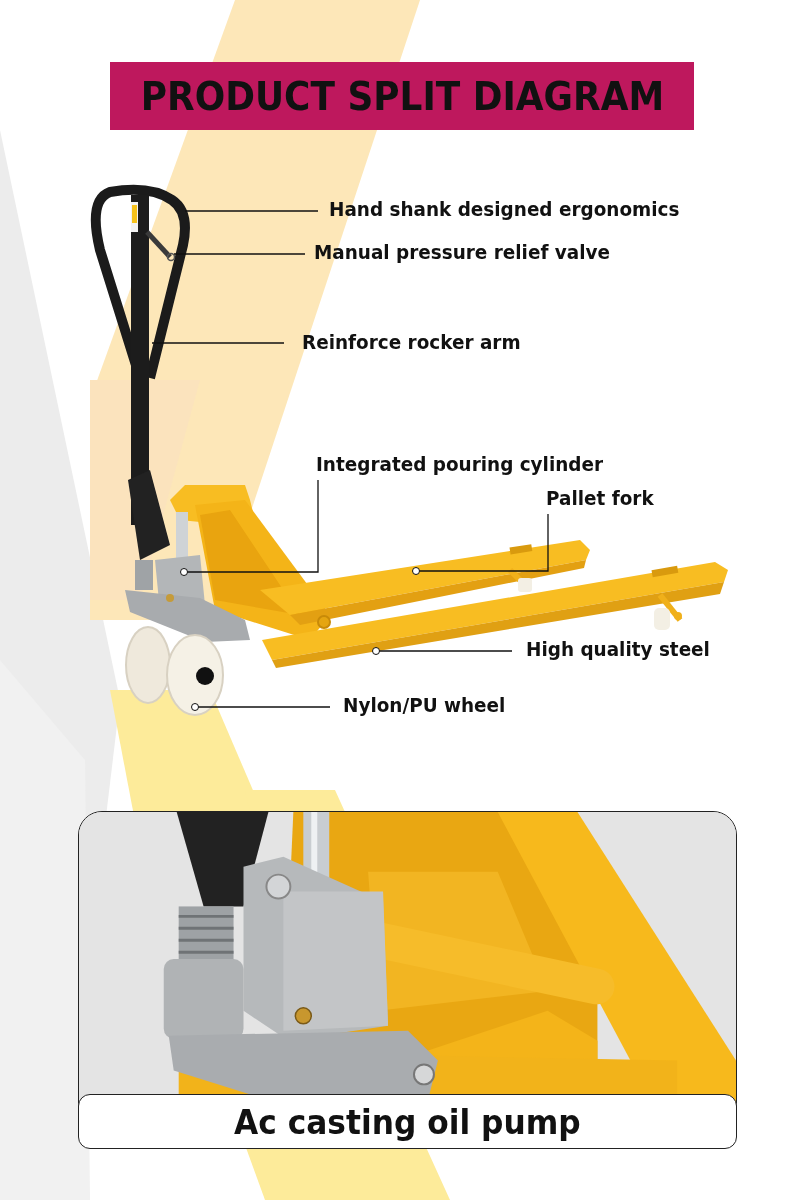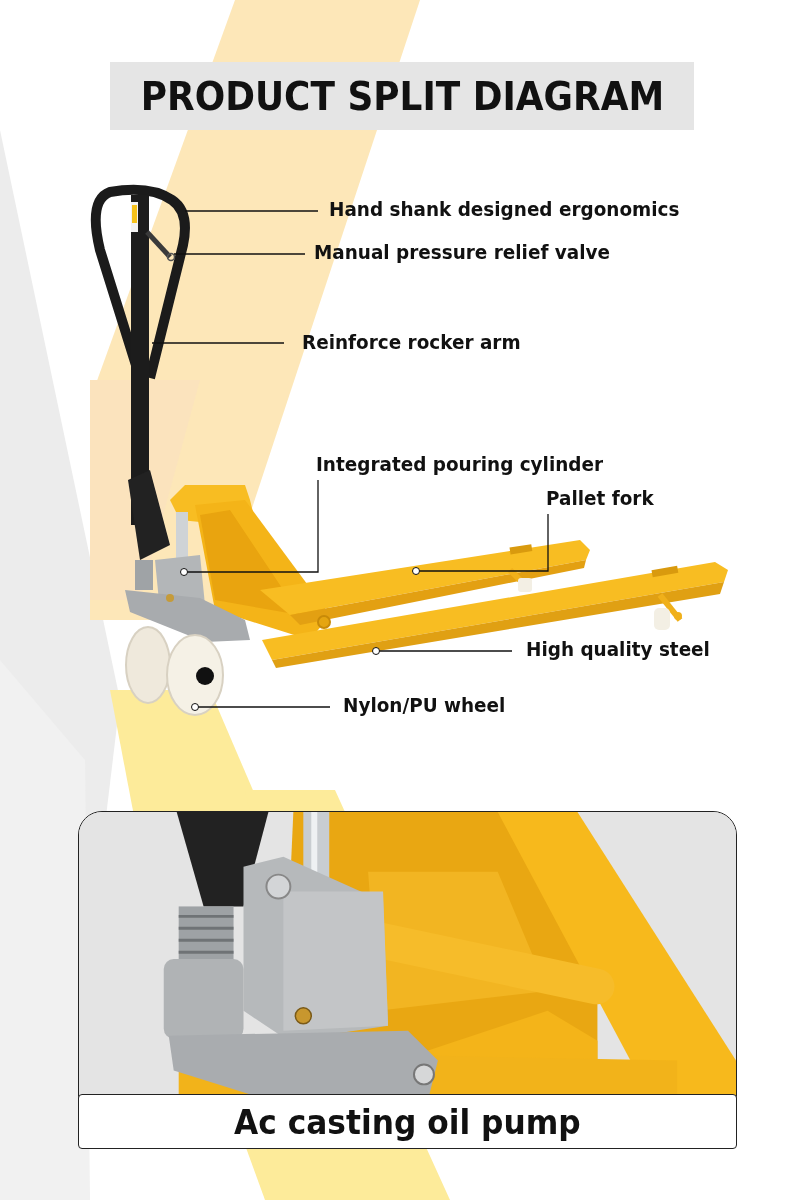--- a/index.html
+++ b/index.html
@@ -3,21 +3,21 @@
 <meta charset="utf-8">
 <style>
   * { box-sizing: border-box; margin: 0; padding: 0; }
   html, body { width: 800px; height: 1200px; overflow: hidden; background: #ffffff; }
   body { position: relative; font-family: "Liberation Sans", "DejaVu Sans", sans-serif; }
 
   .bg { position: absolute; left: 0; top: 0; width: 800px; height: 1200px; z-index: 0; }
 
   .title-banner {
     position: absolute; left: 110px; top: 62px; width: 584px; height: 68px;
-    background: #e5e5e5; display: flex; align-items: center; justify-content: center; z-index: 2;
+    background: #be185d; display: flex; align-items: center; justify-content: center; z-index: 2;
   }
   .title-text {
     font-family: "DejaVu Sans", sans-serif; font-weight: bold; font-size: 39px;
     color: #111; letter-spacing: 0px; transform: scaleX(0.92); white-space: nowrap;
   }
 
   .product { position: absolute; left: 0; top: 0; width: 800px; height: 800px; z-index: 3; }
 
   .label {
     position: absolute; z-index: 4; font-family: "DejaVu Sans", sans-serif; font-weight: bold;
@@ -25,21 +25,21 @@
     transform: scaleX(0.92);
   }
 
   .detail-card {
     position: absolute; left: 78px; top: 811px; width: 659px; height: 338px;
     border: 1.5px solid #222; border-radius: 24px; overflow: hidden; z-index: 2; background: #e6e6e6;
   }
   .detail-img { position: absolute; left: 0; top: 0; width: 100%; height: 100%; }
   .caption-pill {
     position: absolute; left: 78px; top: 1094px; width: 659px; height: 55px;
-    background: #fff; border: 1.5px solid #222; border-radius: 4px; z-index: 5;
+    background: #fff; border: 1.5px solid #222; border-radius: 12px; z-index: 5;
     display: flex; align-items: center; justify-content: center;
   }
   .caption-text {
     font-family: "DejaVu Sans", sans-serif; font-weight: bold; font-size: 34px; color: #111;
     transform: scaleX(0.92); white-space: nowrap;
   }
 </style>
 </head>
 <body>
 

